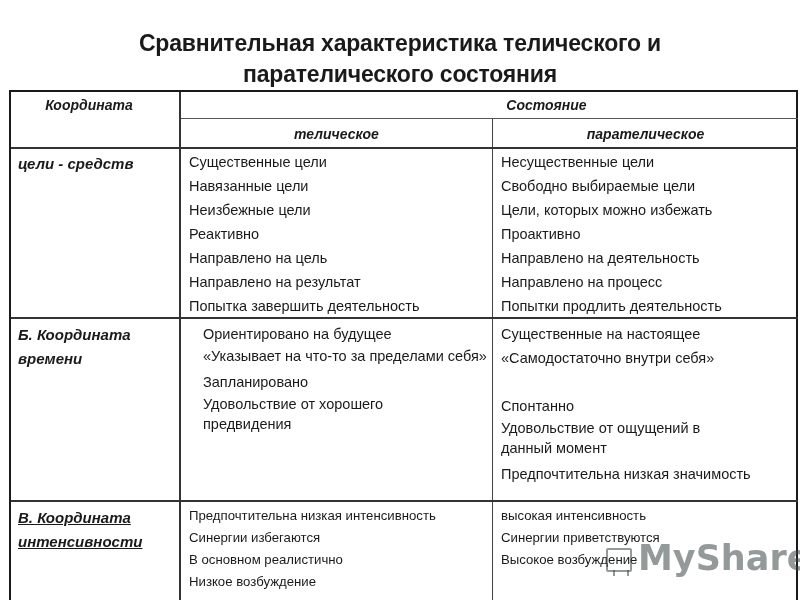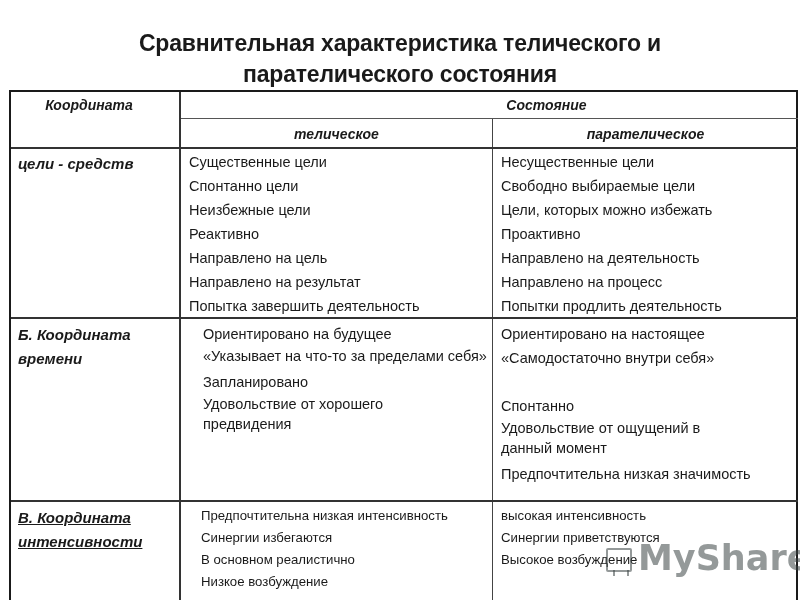--- a/index.html
+++ b/index.html
@@ -127,21 +127,21 @@
   <div class="cell hdr" style="left:0; top:4px; width:156px; line-height:18px;">Координата</div>
   <div class="cell hdr" style="left:170px; top:4px; width:731px; line-height:18px;">Состояние</div>
   <div class="cell hdr" style="left:170px; top:32px; width:311px; line-height:20px;">телическое</div>
   <div class="cell hdr" style="left:482px; top:32px; width:305px; line-height:20px;">парателическое</div>
 
   <div class="cell coord" style="left:0; top:60px; width:168px;">
     <span>цели - средств</span>
   </div>
   <div class="cell items" style="left:170px; top:58px; width:311px;">
     <span class="it">Существенные цели</span>
-    <span class="it">Спонтанно цели</span>
+    <span class="it">Навязанные цели</span>
     <span class="it">Неизбежные цели</span>
     <span class="it">Реактивно</span>
     <span class="it">Направлено на цель</span>
     <span class="it">Направлено на результат</span>
     <span class="it">Попытка завершить деятельность</span>
   </div>
   <div class="cell items" style="left:482px; top:58px; width:305px;">
     <span class="it">Несущественные цели</span>
     <span class="it">Свободно выбираемые цели</span>
     <span class="it">Цели, которых можно избежать</span>
@@ -155,32 +155,32 @@
     <span>Б. Координата</span>
     <span>времени</span>
   </div>
   <div class="cell items" style="left:184px; top:230px; width:300px;">
     <span class="it">Ориентировано на будущее</span>
     <span class="it wrap" style="width:290px;">«Указывает на что-то за пределами себя»</span>
     <span class="it">Запланировано</span>
     <span class="it wrap" style="width:230px;">Удовольствие от хорошего предвидения</span>
   </div>
   <div class="cell items" style="left:482px; top:230px; width:305px;">
-    <span class="it">Ориентировано на настоящее</span>
+    <span class="it">Существенные на настоящее</span>
     <span class="it">«Самодостаточно внутри себя»</span>
     <span class="it gap">Спонтанно</span>
     <span class="it wrap" style="width:245px;">Удовольствие от ощущений в данный момент</span>
     <span class="it">Предпочтительна низкая значимость</span>
   </div>
 
   <div class="cell coord" style="left:0; top:414px; width:168px;text-decoration:underline;">
     <span>В. Координата</span>
     <span>интенсивности</span>
   </div>
-  <div class="cell items small" style="left:170px; top:413px; width:311px;margin-left:12px;">
+  <div class="cell items small" style="left:170px; top:413px; width:311px;">
     <span class="it" style="line-height:22px;">Предпочтительна низкая интенсивность</span>
     <span class="it" style="line-height:22px;">Синергии избегаются</span>
     <span class="it" style="line-height:22px;">В основном реалистично</span>
     <span class="it" style="line-height:22px;">Низкое возбуждение</span>
   </div>
   <div class="cell items small" style="left:482px; top:413px; width:305px;">
     <span class="it" style="line-height:22px;">высокая интенсивность</span>
     <span class="it" style="line-height:22px;">Синергии приветствуются</span>
     <span class="it" style="line-height:22px;">Высокое возбуждение</span>
   </div>

